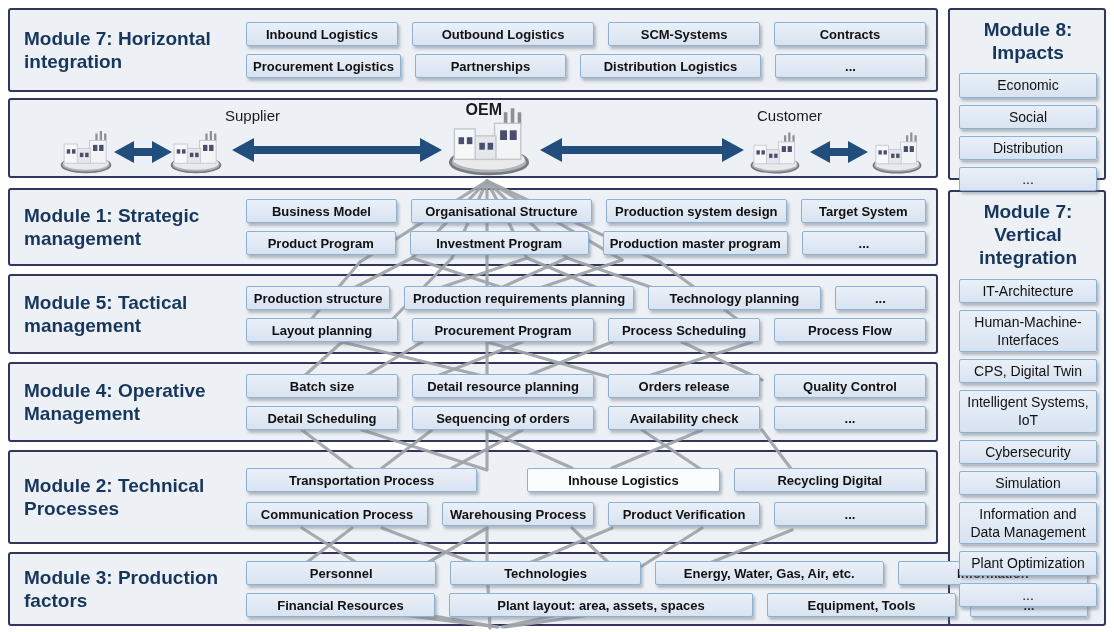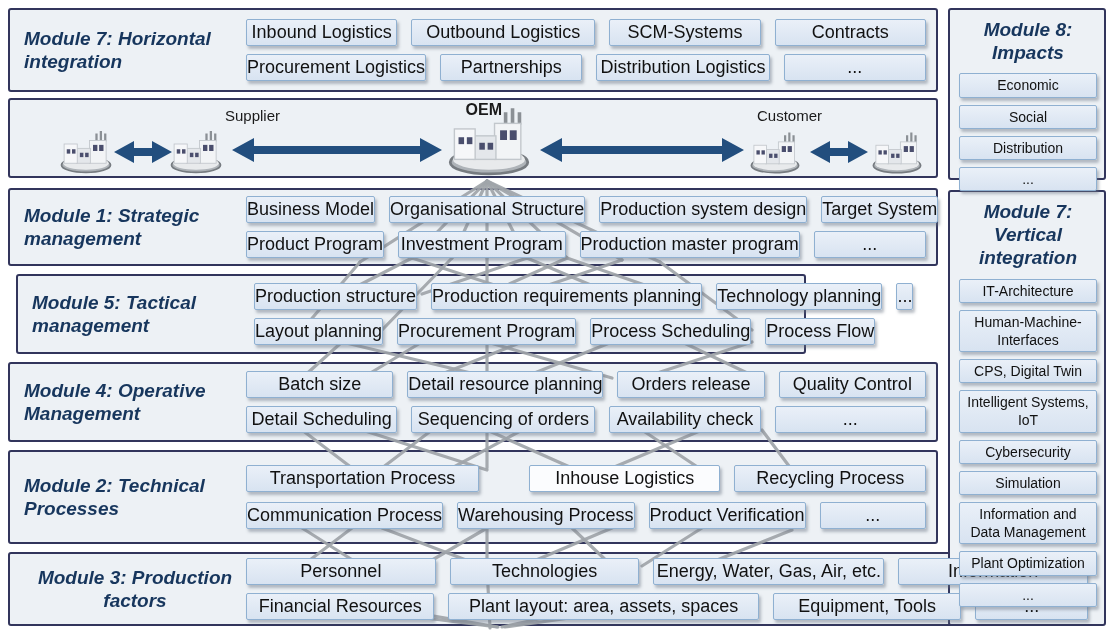--- a/index.html
+++ b/index.html
@@ -10,43 +10,43 @@
 
   
   #web { position:absolute; left:0; top:0; z-index:1; pointer-events:none; }
   #web line { stroke:#a0a5aa; stroke-width:3.2; stroke-linecap:round; opacity:.92; }
 
   .panel { position:absolute; background:#edf1f5; border:2px solid #32355c; border-radius:3px; }
 
   .p1   { left:8px;   top:8px;   width:930px; height:84px; }
   .band { left:8px;   top:98px;  width:930px; height:80px; }
   .p2   { left:8px;   top:188px; width:930px; height:78px; }
-  .p3   { left:16px;   top:274px; width:790px; height:80px; }
+  .p3   { left:8px;   top:274px; width:930px; height:80px; }
   .p4   { left:8px;   top:362px; width:930px; height:80px; }
   .p5   { left:8px;   top:450px; width:930px; height:94px; }
-  .p6   { left:8px;   top:552px; width:1092px; height:74px;text-align:center; }
+  .p6   { left:8px;   top:552px; width:1092px; height:74px; }
   .r1   { left:948px; top:8px;   width:158px; height:172px; }
   .r2   { left:948px; top:190px; width:158px; height:436px; }
 
   .panel h2 { position:absolute; left:14px; top:50%; transform:translateY(-50%);
               width:222px; font-size:19px; line-height:1.22; font-weight:bold;
-              color:#17365d; z-index:2;font-style:italic; }
+              color:#17365d; z-index:2; }
 
   .rows { position:absolute; left:236px; right:10px; top:50%; transform:translateY(-50%);
           display:flex; flex-direction:column; gap:8px; z-index:2; }
   .p5 .rows { gap:10px; }
   .brow { display:flex; gap:14px; }
 
   .chip { position:relative; z-index:2; min-height:24px;
           display:flex; align-items:center; justify-content:center;
           background:linear-gradient(180deg,#eaf0f8 0%,#d8e3f1 100%);
           border:1px solid #8fb0d1; border-radius:2px;
           box-shadow:2px 3px 3px rgba(105,115,130,.45);
-          font-size:18px; color:#111; padding:2px 0; white-space:nowrap;
-          cursor:default; }
+          font-size:13px; color:#111; padding:2px 6px; white-space:nowrap;
+          cursor:default;font-weight:bold; }
   .chip.hl { background:#fbfcfe;margin-left:36px; }
   .g-s  { flex:95 1 0;  }
   .g-sm { flex:130 1 0; }
   .g-m  { flex:160 1 0; }
   .g-l  { flex:195 1 0; }
   .g-xl { flex:265 1 0; }
 
   
   .rpanel-inner { position:relative; z-index:2; padding:8px 7px 6px 9px;
                   display:flex; flex-direction:column; gap:7px; }
@@ -239,21 +239,21 @@
       </div>
     </div>
   </section>
 
   <section class="panel p5">
     <h2>Module 2: Technical Processes</h2>
     <div class="rows">
       <div class="brow">
         <div class="chip g-l">Transportation Process</div>
         <div class="chip g-m hl">Inhouse Logistics</div>
-        <div class="chip g-m">Recycling Process</div>
+        <div class="chip g-m">Recycling Digital</div>
       </div>
       <div class="brow">
         <div class="chip g-l">Communication Process</div>
         <div class="chip g-m">Warehousing Process</div>
         <div class="chip g-m">Product Verification</div>
         <div class="chip g-m">...</div>
       </div>
     </div>
   </section>
 

